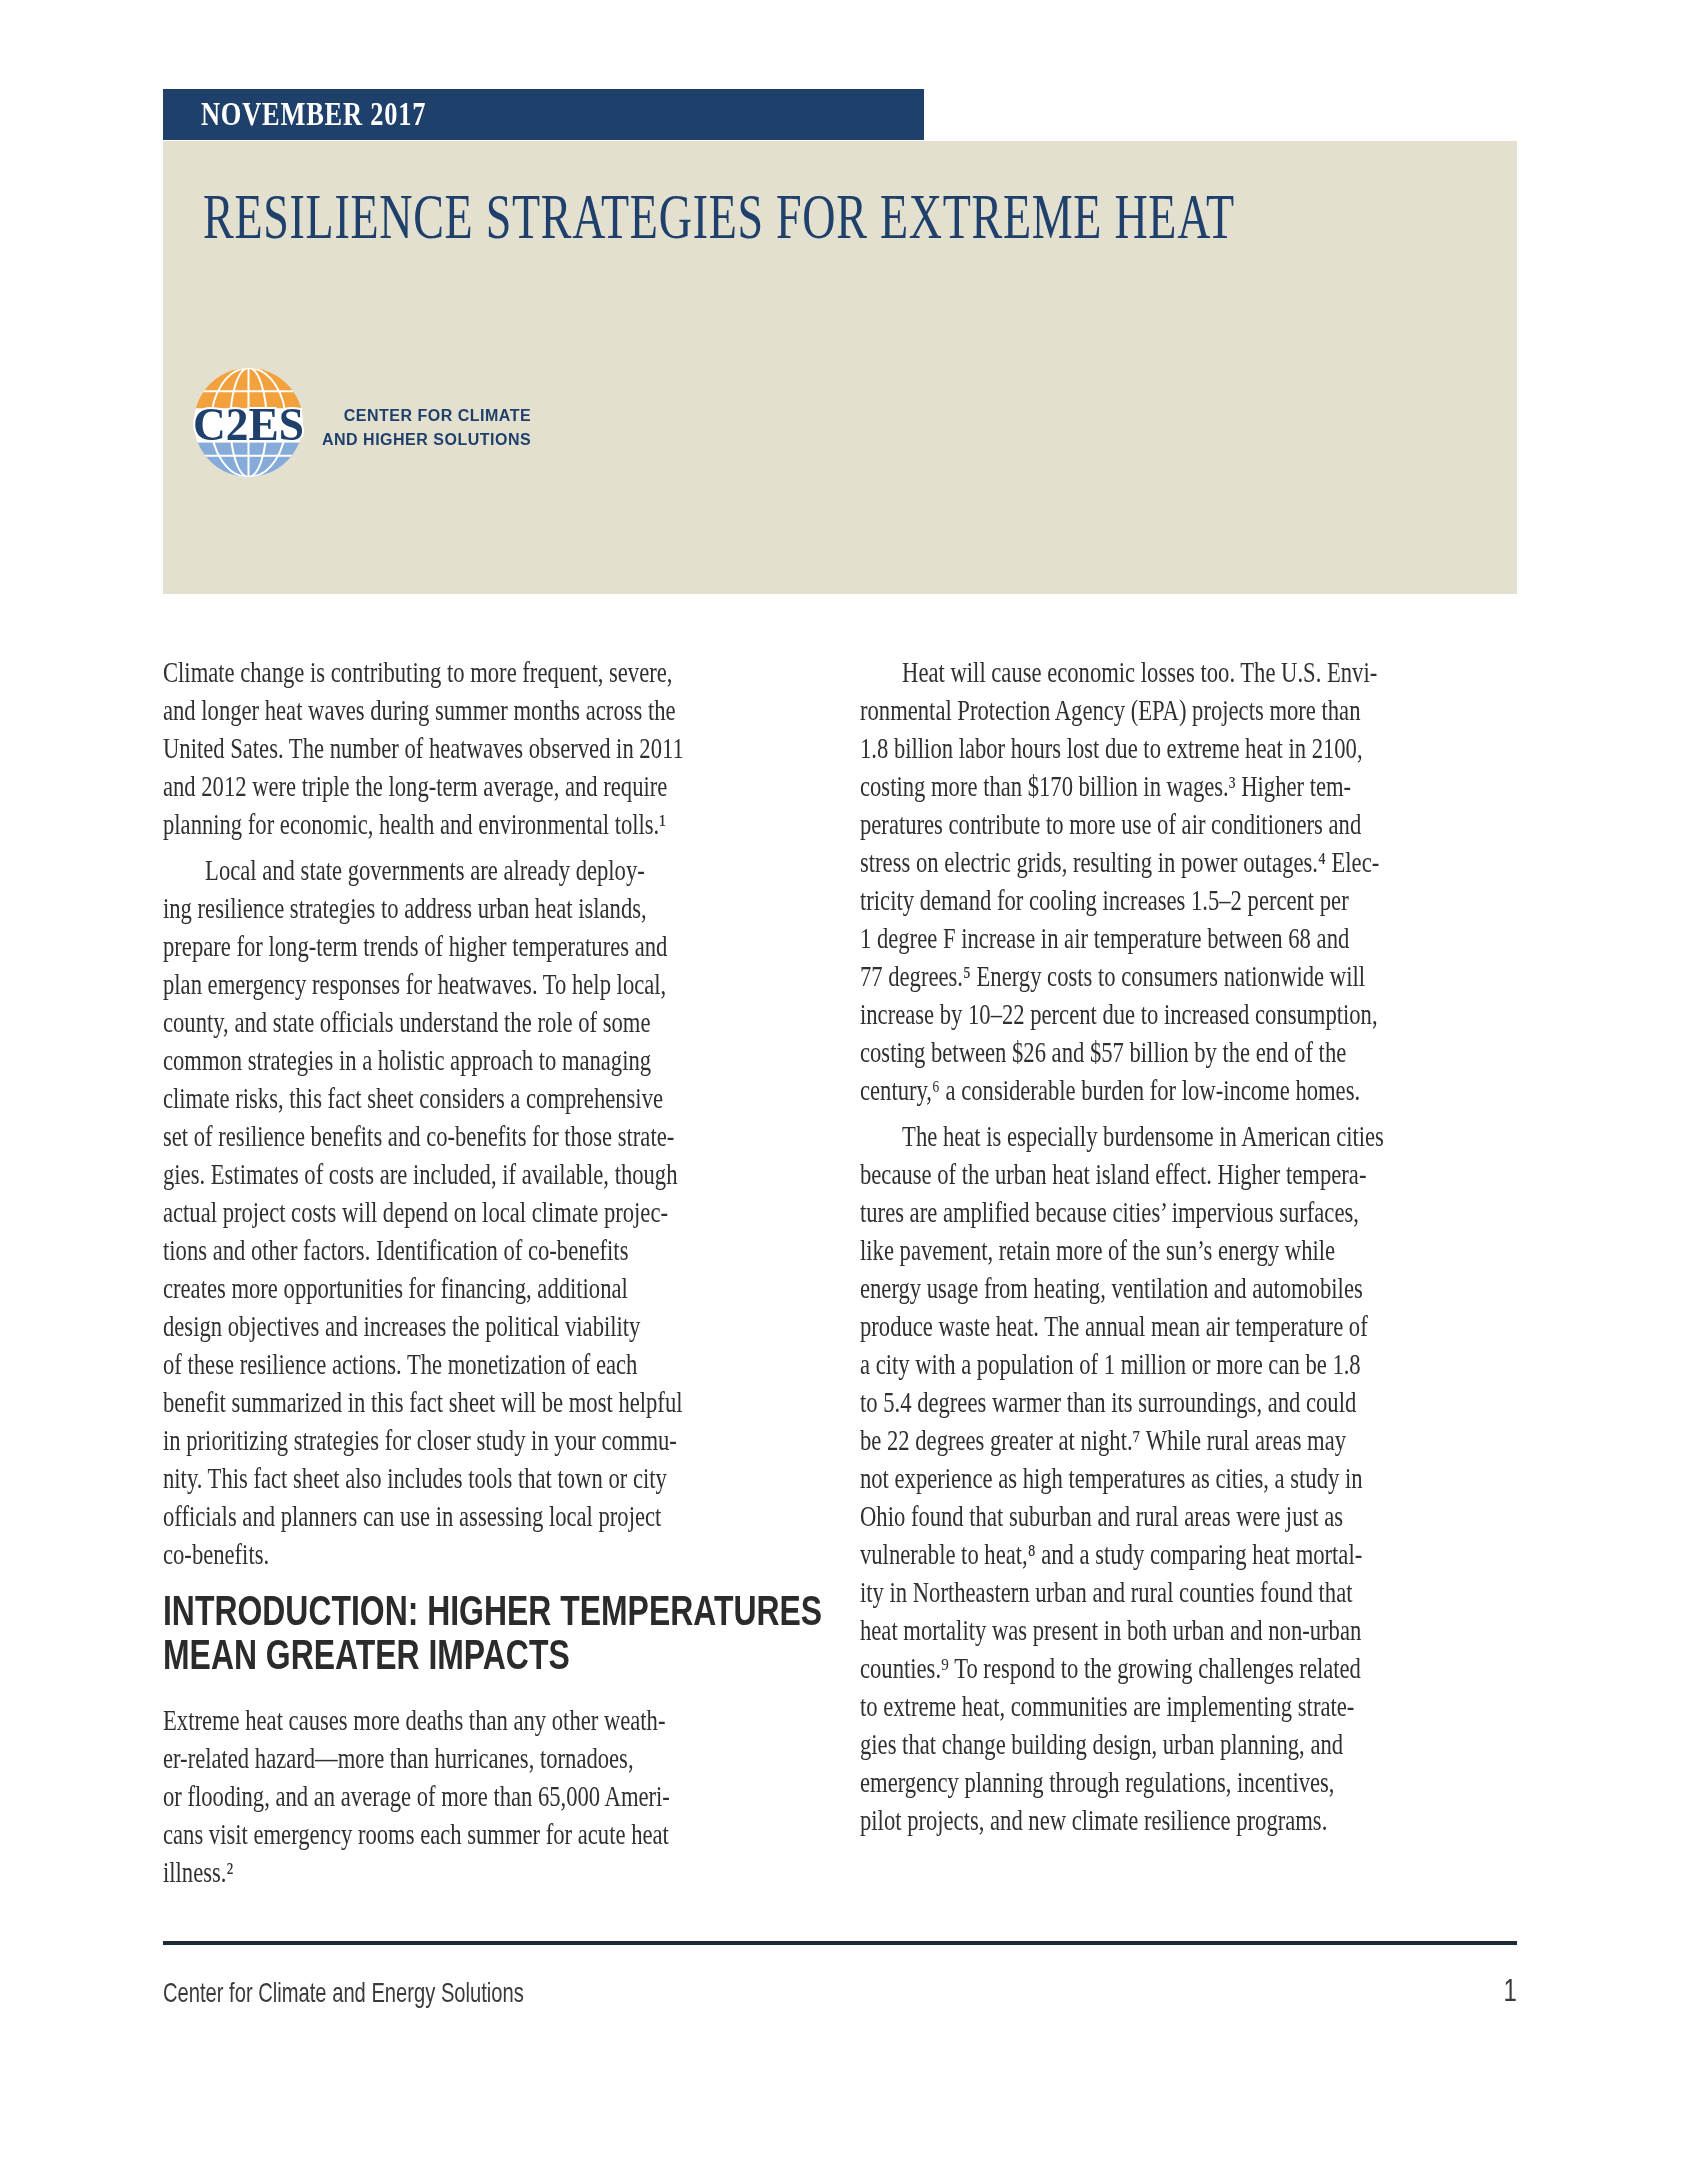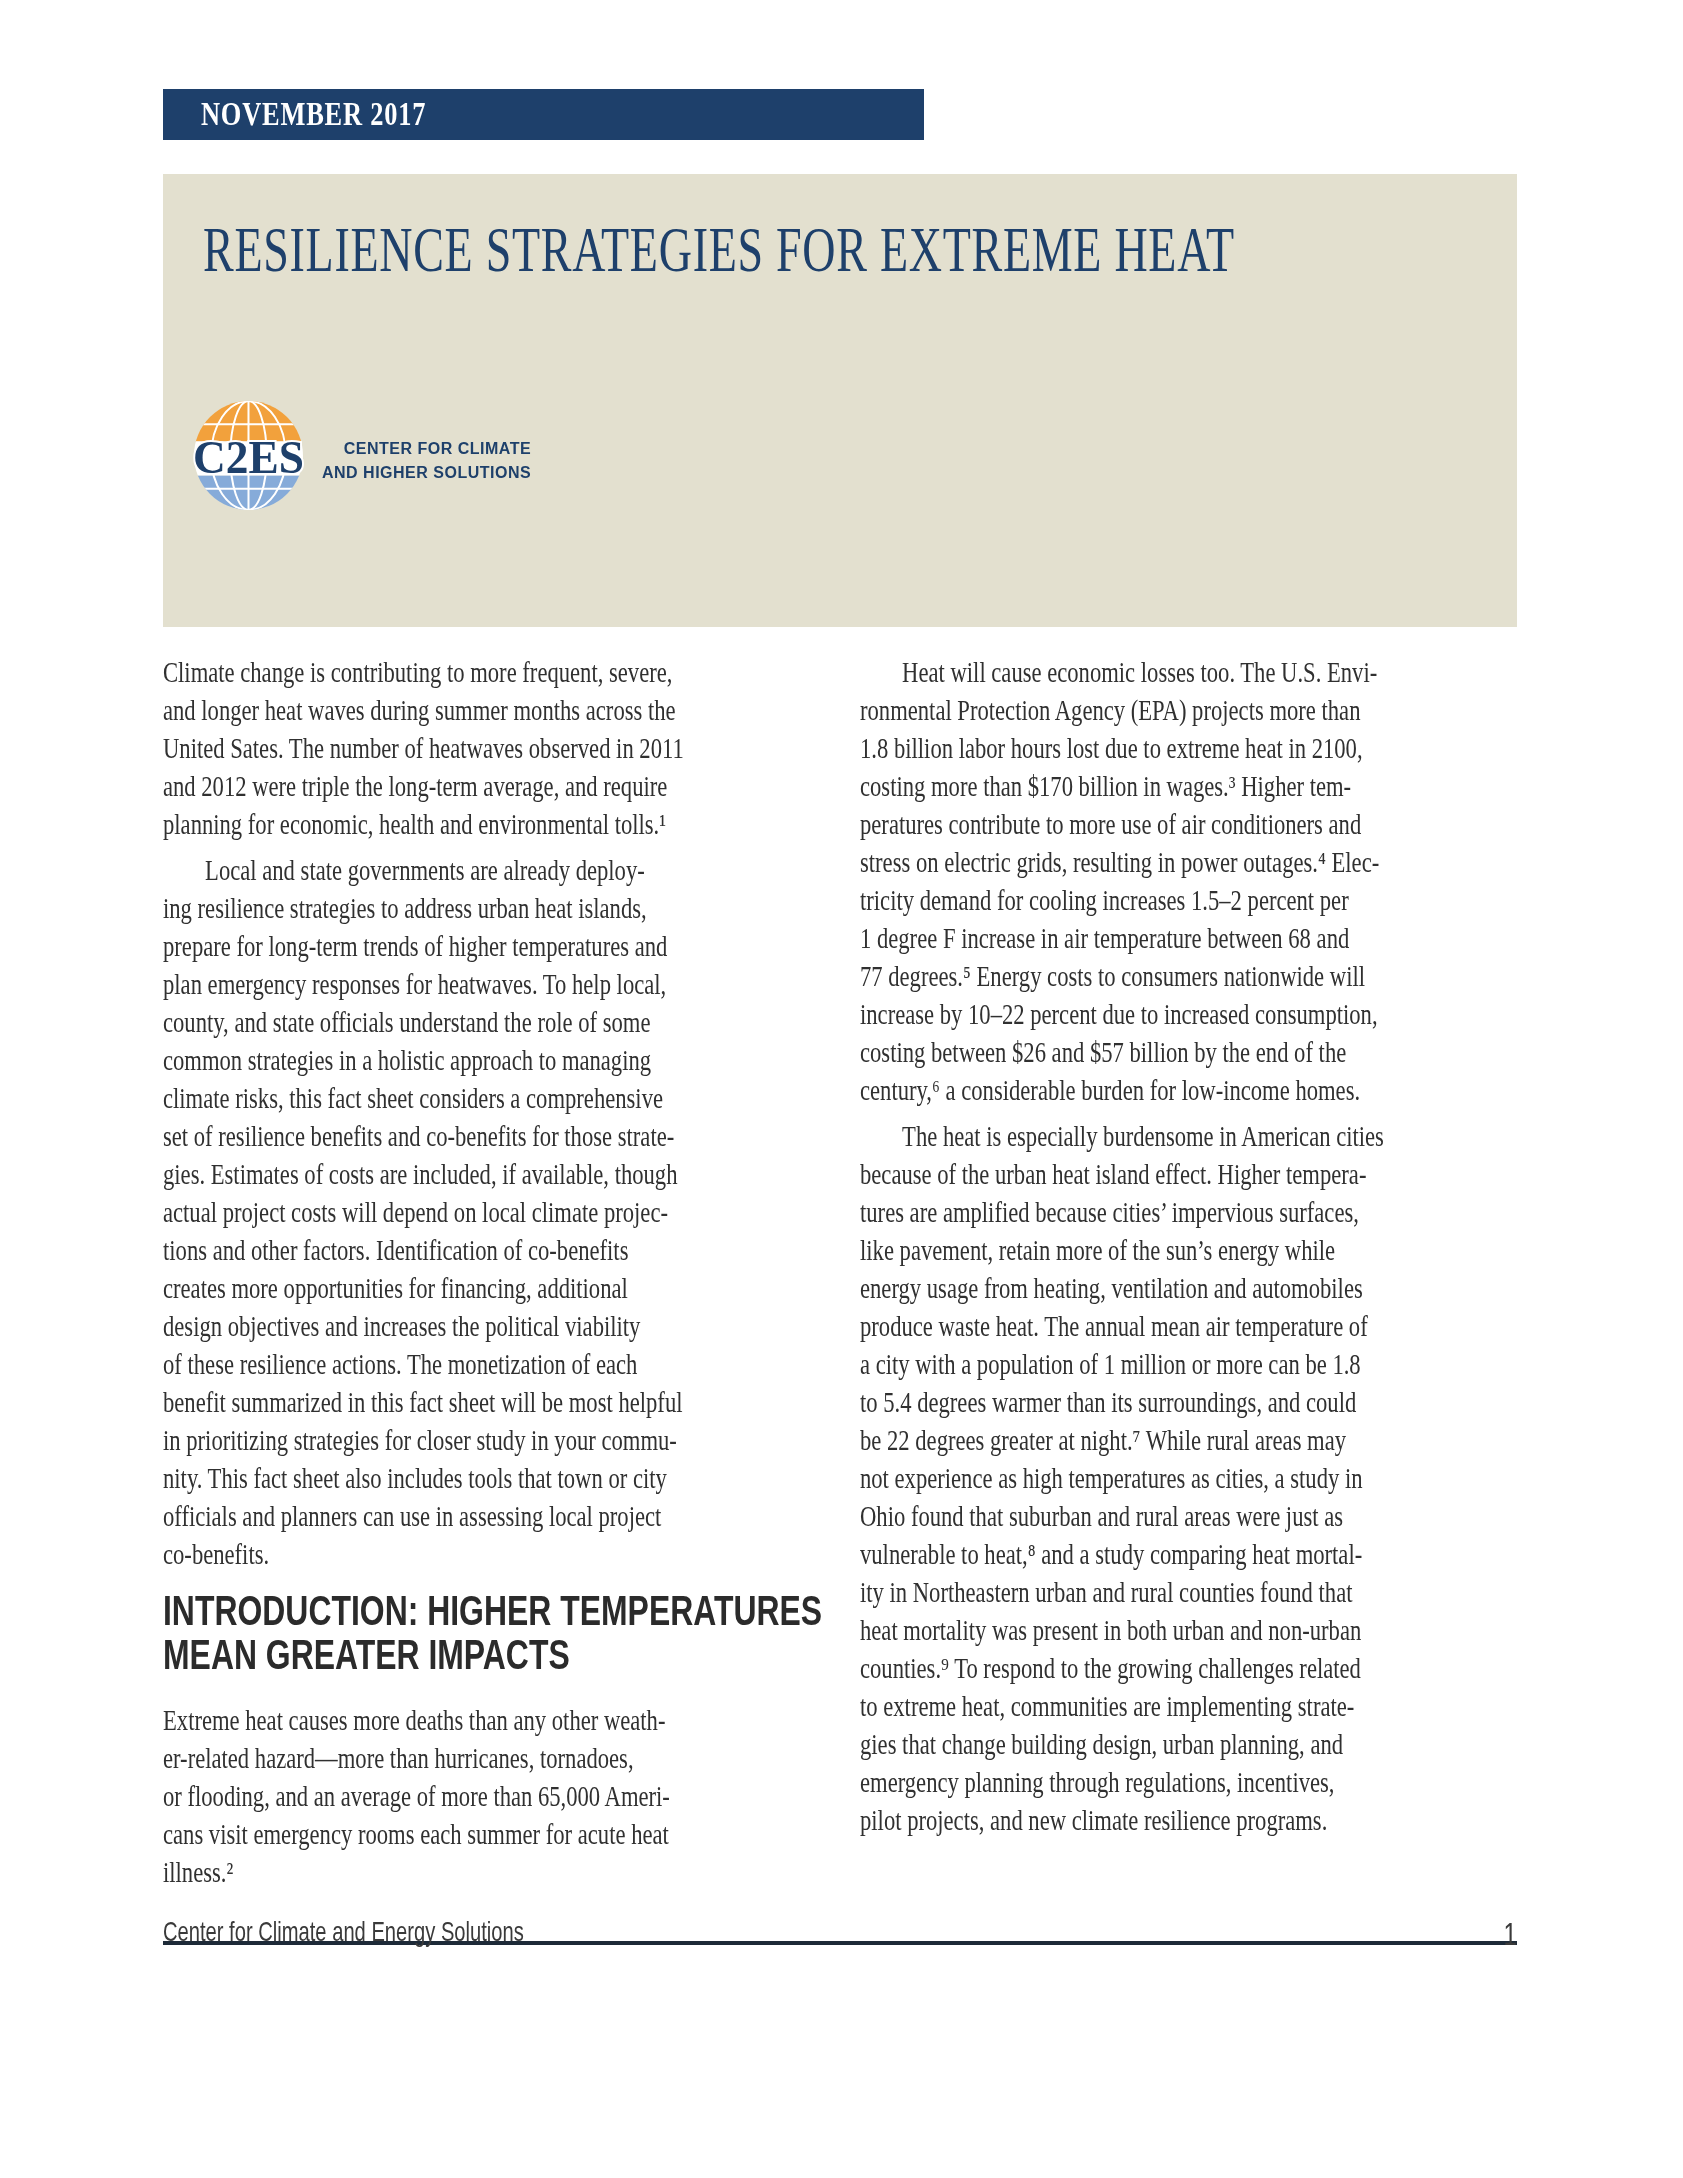--- a/index.html
+++ b/index.html
@@ -20,21 +20,21 @@
     margin-left:38px; color:#fff; font-weight:bold; font-size:33px; letter-spacing:1px;
     white-space:nowrap; display:inline-block; transform:scaleX(0.80); transform-origin:left center;
   }
   .bar-series{width:594px; background:var(--green); display:flex; align-items:center; justify-content:center;}
   .bar-series .txt{
     color:#fff; font-family:"Liberation Sans","DejaVu Sans",sans-serif; font-size:26px;
     letter-spacing:5px; white-space:nowrap; display:inline-block; transform:scaleX(0.74);
   }
   .bar-cap{width:33px; background:var(--navy);}
   
-  .masthead{position:absolute; left:163px; top:141px; width:1354px; height:453px; background:var(--beige);margin-top:33px;}
+  .masthead{position:absolute; left:163px; top:141px; width:1354px; height:453px; background:var(--beige);}
   .doc-title{position:absolute; left:40px; top:40px; margin:0; font-weight:normal;}
   .doc-title .squeeze{
     display:inline-block; white-space:nowrap; color:var(--navy);
     font-size:63px; letter-spacing:1px; transform:scaleX(0.73); transform-origin:left center;
   }
   .logo{position:absolute; left:30px; top:226px; width:594px; height:114px;text-align:right;}
   .logo svg{position:absolute; left:0; top:0; width:111px; height:111px;}
   .hemi-top{fill:var(--logo-orange);}
   .hemi-bot{fill:var(--logo-blue);}
   .equator-band{fill:#ffffff;}
@@ -57,21 +57,21 @@
     transform:scaleX(0.78); transform-origin:left center;
   }
   .para.indent .line:first-child{text-indent:54px;}
   .section-heading{margin:16px 8px 24px 0;}
   .section-heading .line{
     font-family:"Liberation Sans","DejaVu Sans",sans-serif; font-weight:bold;
     font-size:42px; line-height:44px; color:var(--heading); transform:scaleX(0.76);
   }
   
   .footer-rule{position:absolute; left:163px; top:1941px; width:1354px; height:4px; background:var(--rule);}
-  .footer-row{position:absolute; left:163px; top:1916px; width:1354px; display:flex; justify-content:space-between; align-items:flex-start;}
+  .footer-row{position:absolute; left:163px; top:1972px; width:1354px; display:flex; justify-content:space-between; align-items:flex-end;}
   .footer-org{
     font-family:"Liberation Sans","DejaVu Sans",sans-serif; font-size:28px; color:var(--footer-text);
     white-space:nowrap; display:inline-block; transform:scaleX(0.72); transform-origin:left center;
   }
   .footer-page{
     font-family:"Liberation Sans","DejaVu Sans",sans-serif; font-size:32px; color:var(--footer-text);
     white-space:nowrap; display:inline-block; transform:scaleX(0.75); transform-origin:right center;
   }
 </style>
 </head>

